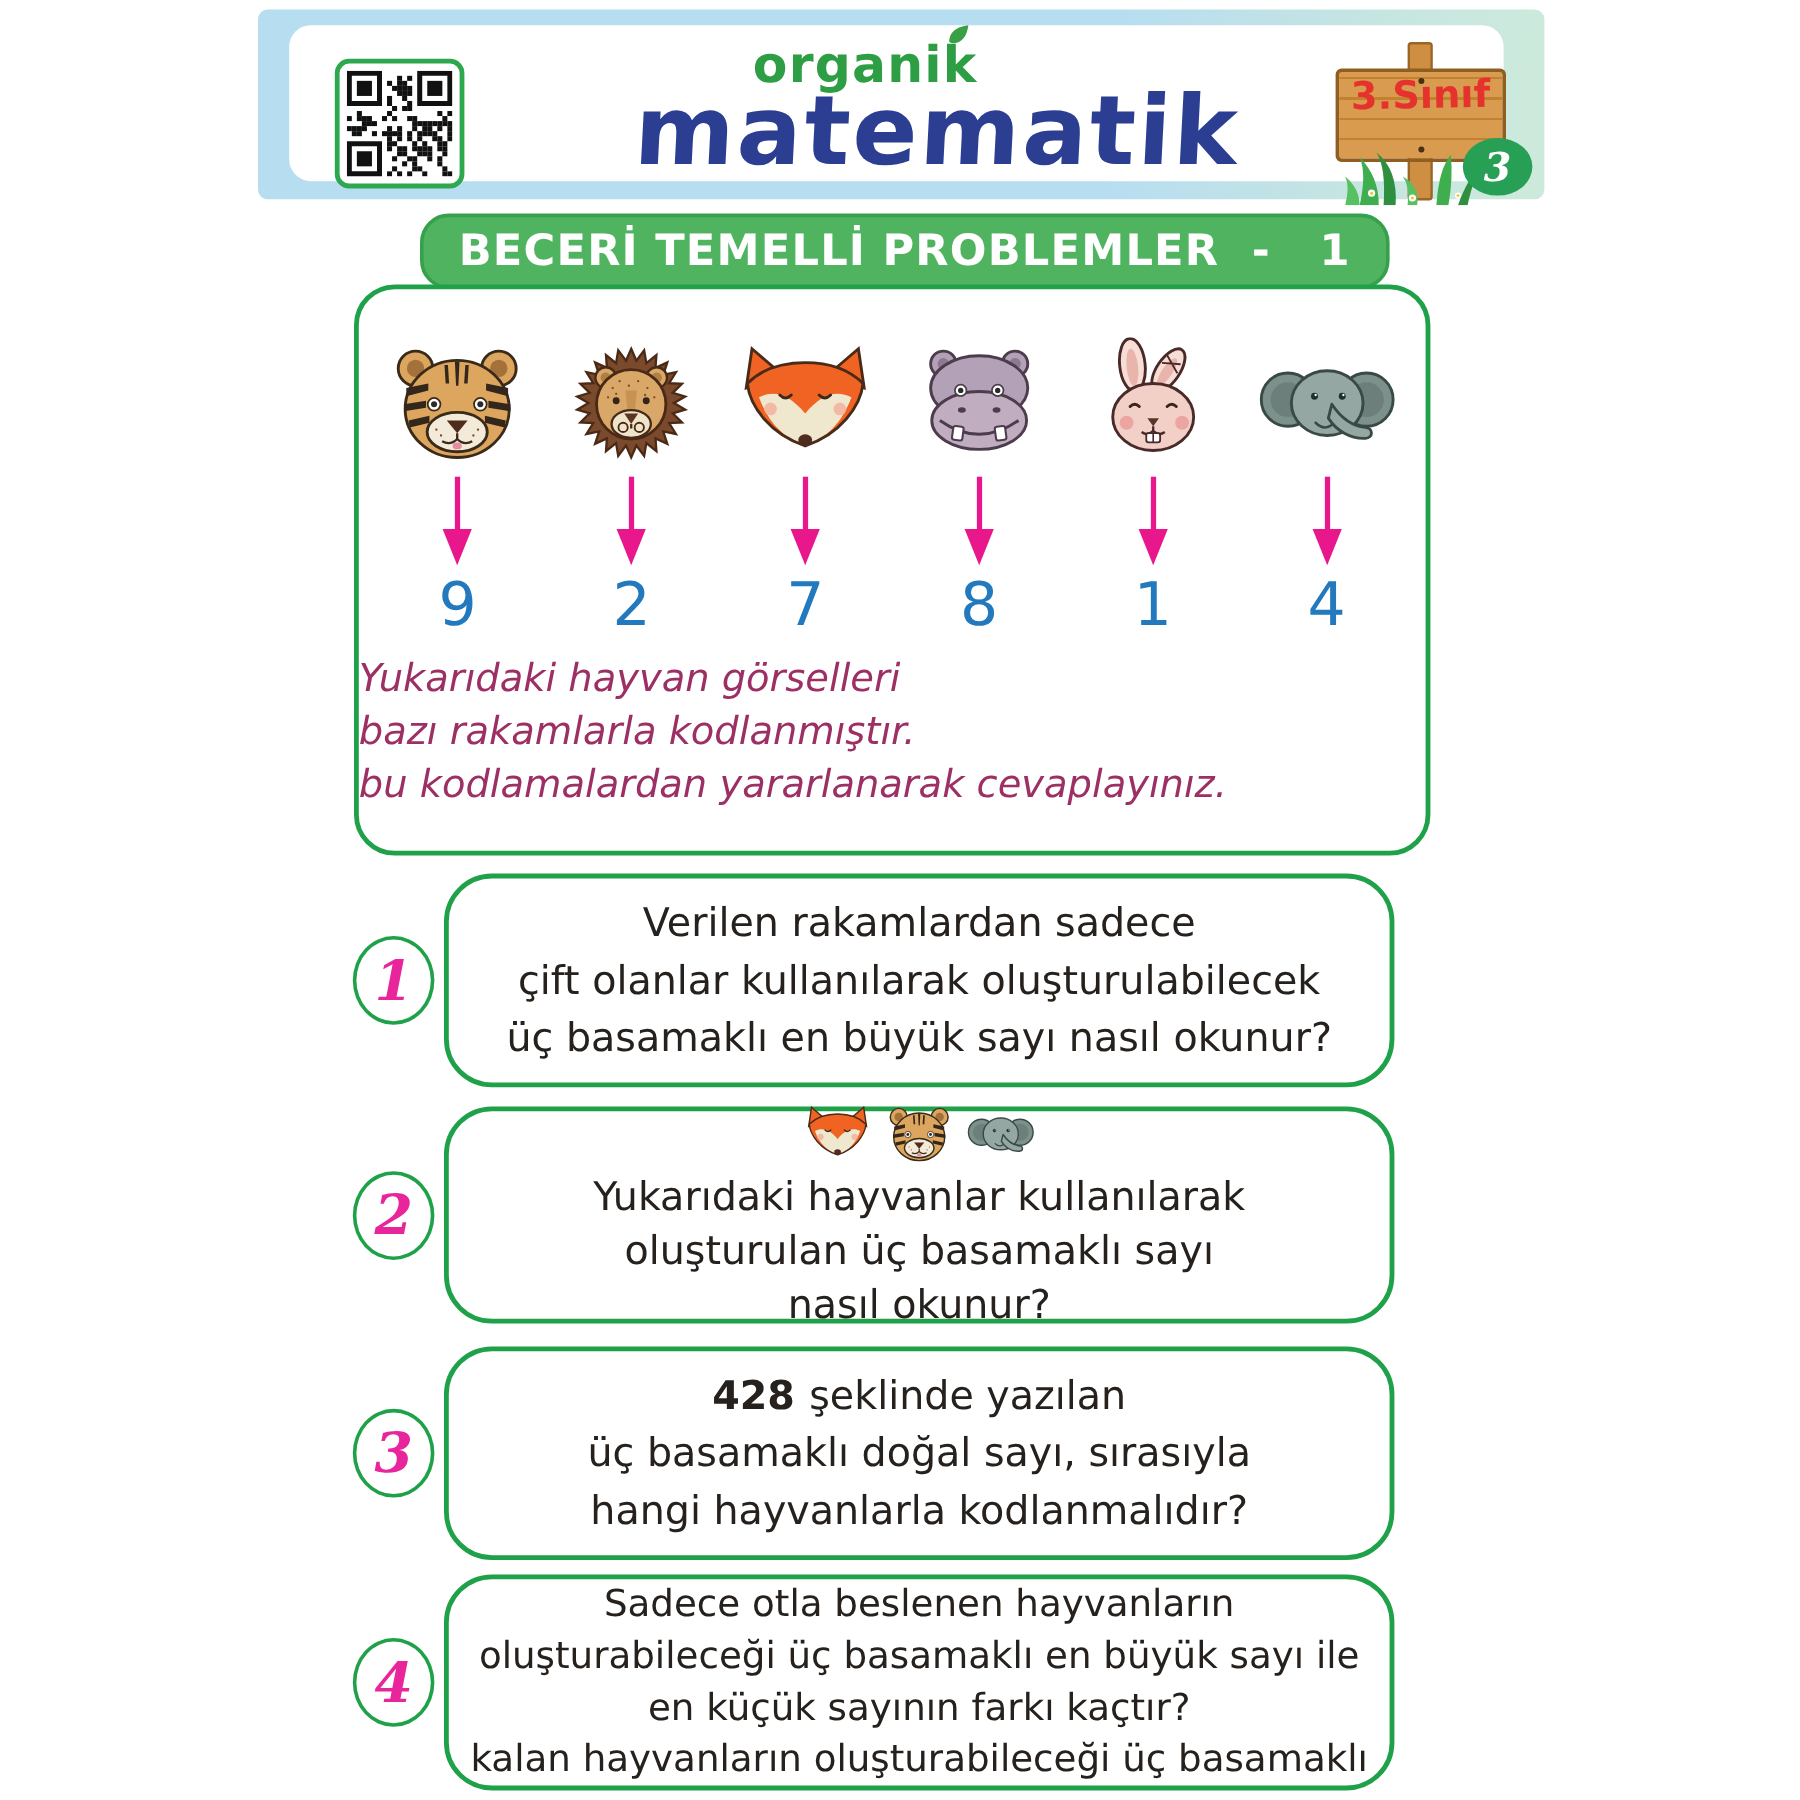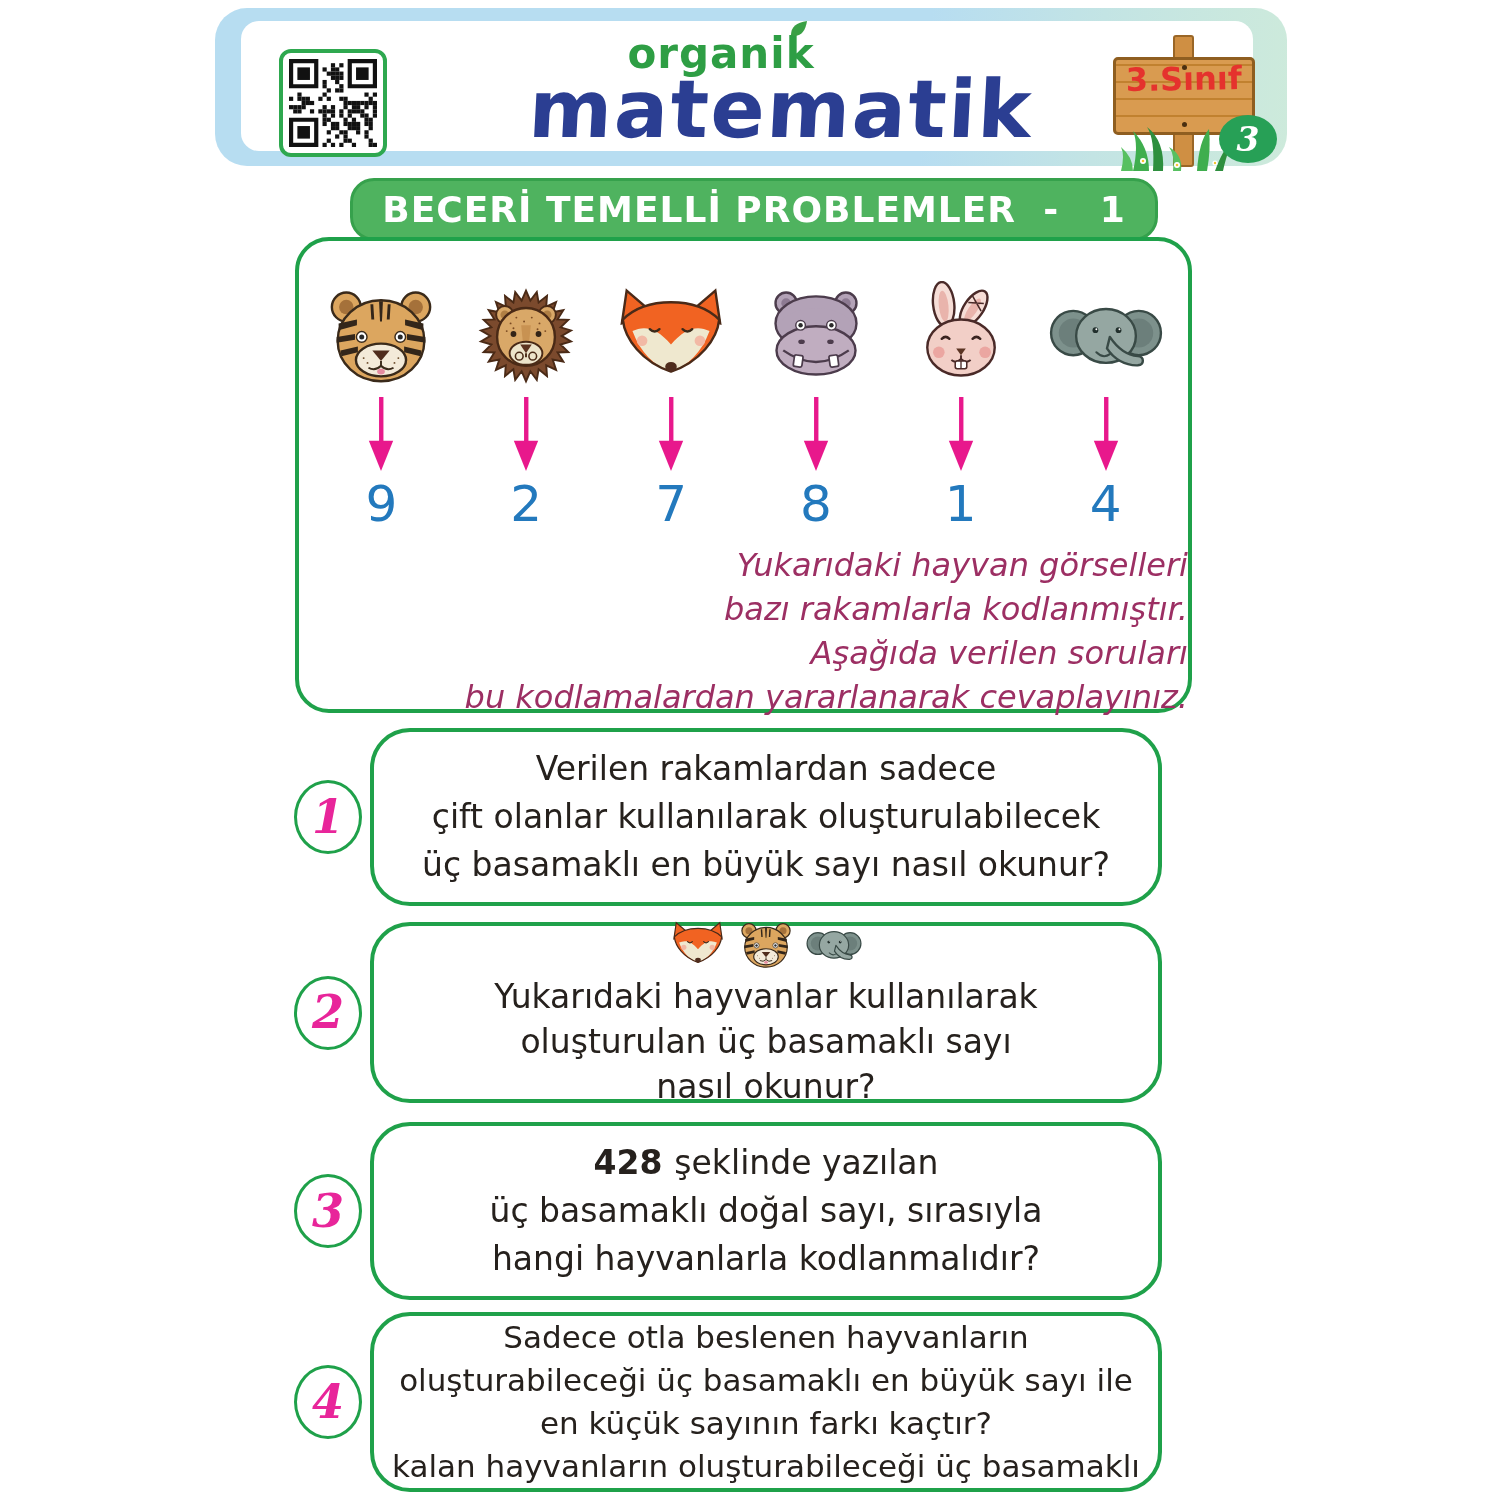--- a/index.html
+++ b/index.html
@@ -1,20 +1,20 @@
 <!DOCTYPE html>
 <html><head>
 <meta charset="utf-8">
 <style>
   html,body{margin:0;padding:0;background:#ffffff;}
   .page{position:relative;width:1500px;height:1500px;background:#fff;overflow:hidden;
         font-family:"DejaVu Sans","Liberation Sans",sans-serif;}
 
   
-  .header{position:absolute;left:215px;top:8px;width:1072px;height:158px;border-radius:32px;
+  .header{position:absolute;left:215px;top:8px;width:1072px;height:158px;border-radius:8px;
           background:linear-gradient(95deg,#b7ddf1 0%,#b7ddf1 66%,#c3e4e4 82%,#cdeadb 100%);}
   .header-white{position:absolute;left:26px;top:13px;width:1012px;height:130px;background:#fff;border-radius:18px;}
   .qr{position:absolute;left:38px;top:28px;width:88px;height:88px;border:4px solid #2ea84f;border-radius:12px;
       padding:6px;background:#fff;}
   .qr svg{width:88px;height:88px;display:block;fill:#111;}
   .logo-wrap{position:absolute;left:230px;top:8px;width:620px;height:140px;text-align:center;}
   .logo-organik{position:relative;display:inline-block;font-size:42px;font-weight:bold;color:#2e9e44;
                 letter-spacing:1px;transform:translateX(-60px);}
   .leaf{position:absolute;right:6px;top:-10px;width:20px;height:20px;}
   .logo-matematik{margin-top:-8px;font-size:80px;font-weight:bold;color:#2b3e92;letter-spacing:2px;
@@ -38,21 +38,21 @@
           color:#fff;font-size:36px;font-weight:bold;letter-spacing:1px;white-space:pre;}
 
   
   .main-box{position:absolute;left:295px;top:237px;width:897px;height:476px;background:#fff;
             border:4px solid #1fa14a;border-radius:34px;box-sizing:border-box;}
   .codes-row{position:absolute;left:10px;right:10px;top:40px;display:flex;justify-content:space-around;}
   .code-col{display:flex;flex-direction:column;align-items:center;width:140px;}
   .animal-big{width:122px;height:106px;}
   .arrow{width:26px;height:74px;margin-top:10px;}
   .code-num{margin-top:8px;font-size:50px;color:#2379bd;line-height:1;}
-  .instructions{position:absolute;left:0;right:0;top:302px;text-align:right;font-style:italic;
+  .instructions{position:absolute;left:0;right:0;top:302px;text-align:left;font-style:italic;
                 color:#9c2f63;font-size:32px;line-height:44px;}
 
   
   .question{position:absolute;left:370px;width:792px;background:#fff;border:4px solid #1fa14a;border-radius:40px;
             box-sizing:border-box;display:flex;flex-direction:column;align-items:center;justify-content:center;
             text-align:center;color:#26211d;font-size:33px;line-height:48px;}
   .q1{top:728px;height:178px;}
   .q2{top:922px;height:181px;line-height:45px;}
   .q3{top:1122px;height:178px;}
   .q4{top:1312px;height:180px;font-size:31px;line-height:43px;}
@@ -418,21 +418,20 @@
           <svg class="arrow" viewBox="0 0 26 76">
             <rect x="11" y="0" width="4.5" height="47" fill="#e8188c"></rect>
             <polygon points="0.5,45 25.5,45 13,76" fill="#e8188c"></polygon>
           </svg>
           <div class="code-num">4</div>
         </div>
       </div>
     <div class="instructions">
       <div>Yukarıdaki hayvan görselleri</div>
       <div>bazı rakamlarla kodlanmıştır.</div>
-      <div>Aşağıda verilen soruları</div>
       <div>bu kodlamalardan yararlanarak cevaplayınız.</div>
     </div>
   </div>
 
   <div class="question q1">
     <div class="qnum">1</div>
     <div>Verilen rakamlardan sadece</div>
     <div>çift olanlar kullanılarak oluşturulabilecek</div>
     <div>üç basamaklı en büyük sayı nasıl okunur?</div>
   </div>

